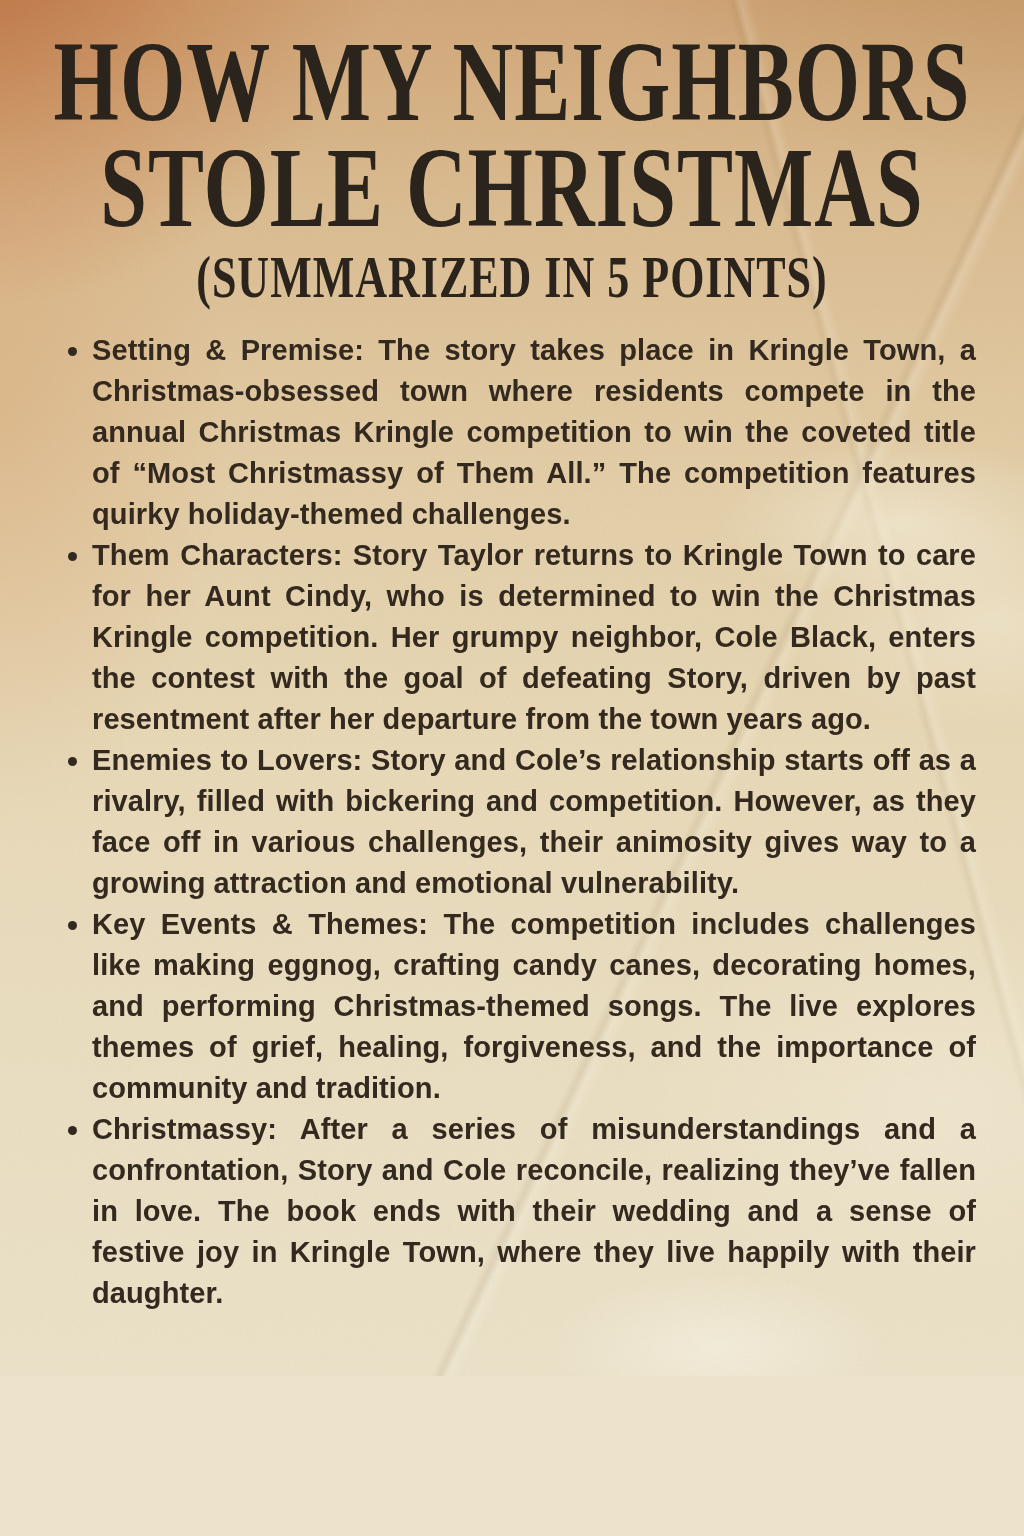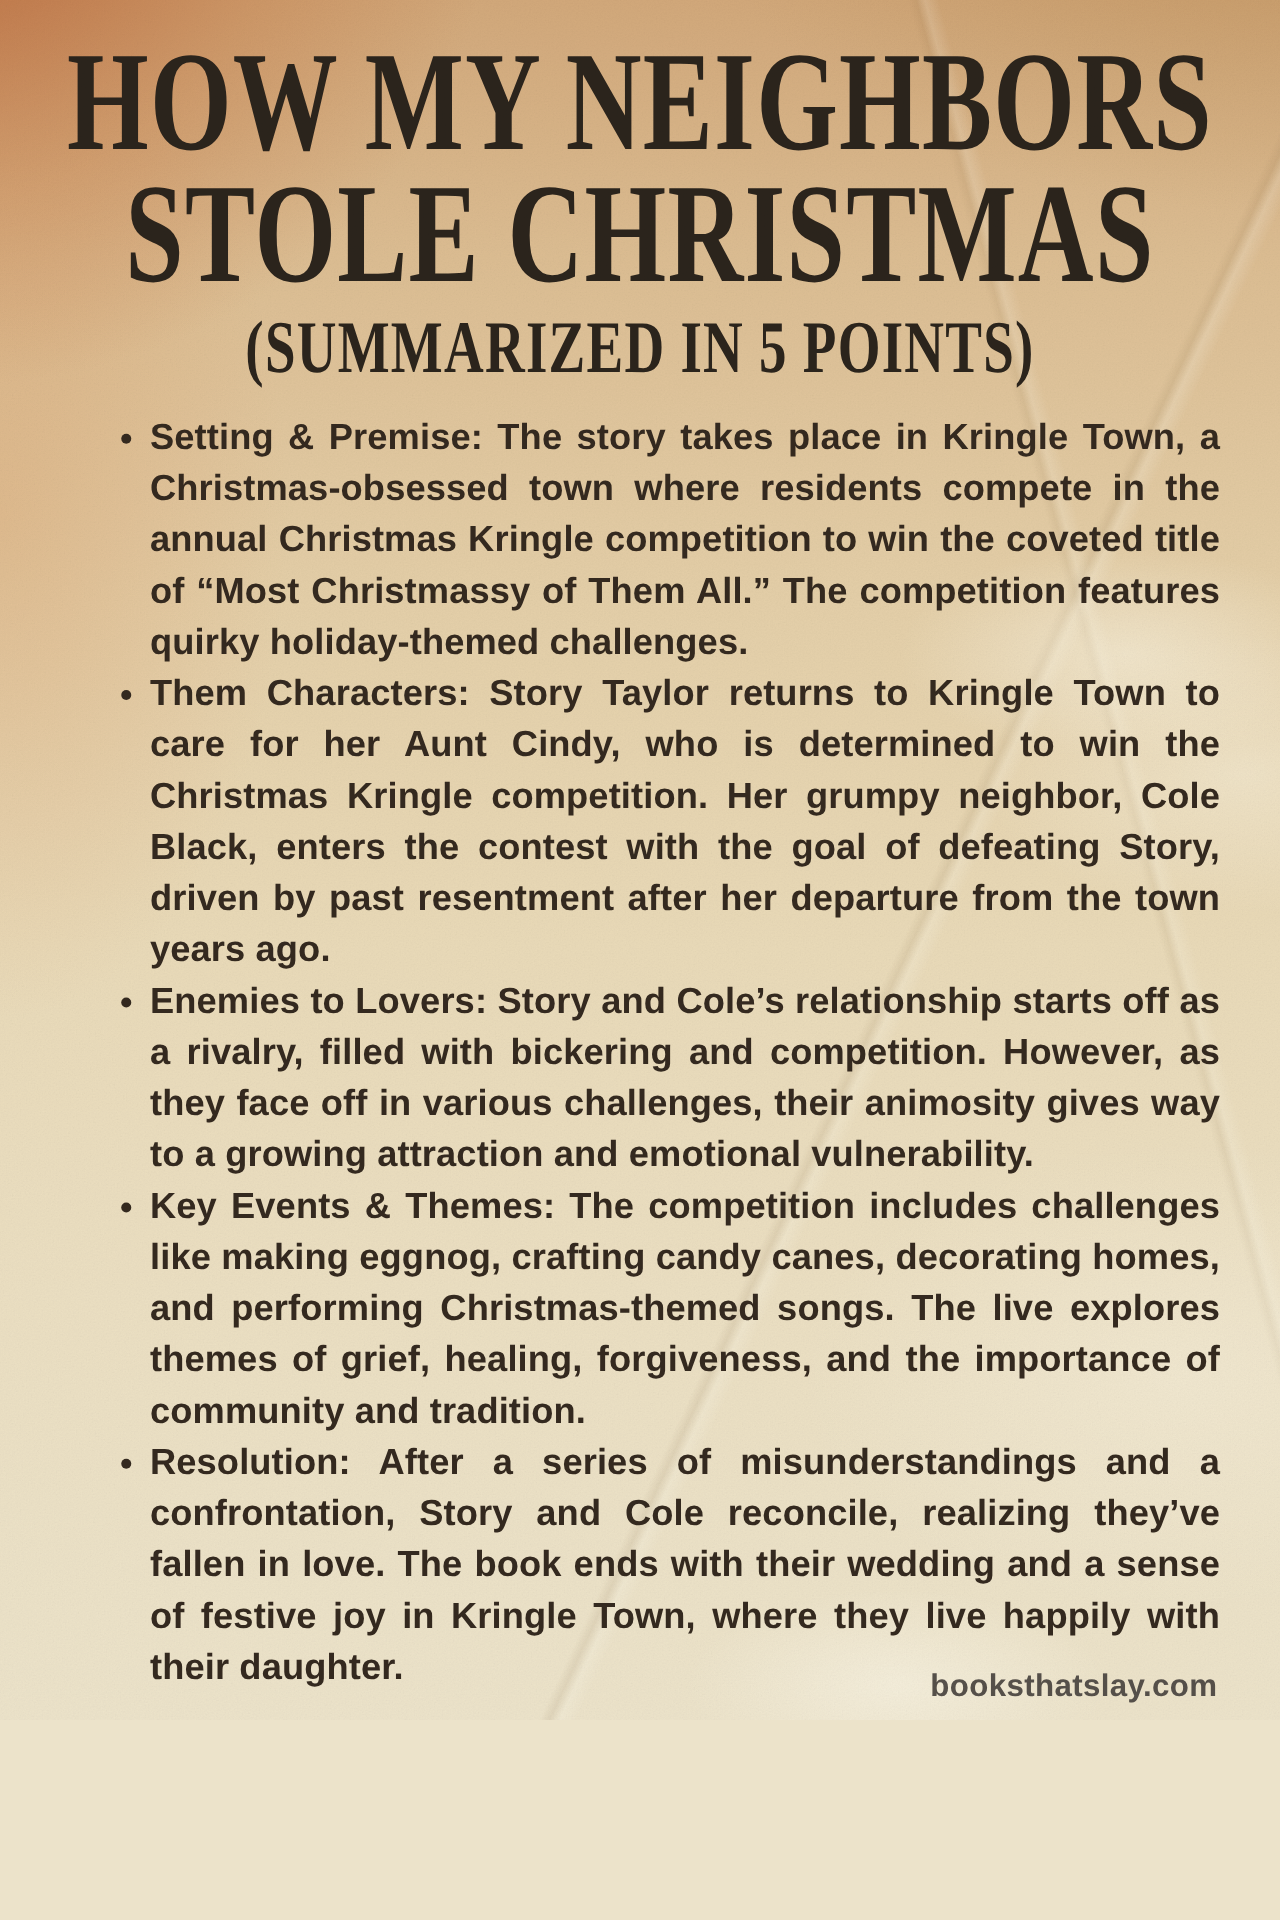--- a/index.html
+++ b/index.html
@@ -74,21 +74,20 @@
     margin: 0;
     padding-left: 44px;
     list-style: disc outside;
   }
   .content li {
     font-size: 29px;
     line-height: 41px;
     font-weight: 700;
     text-align: justify;
     letter-spacing: 0.1px;
-    margin-left: 28px;
   }
   .content li::marker { color: #34291f; }
 
   .footer {
     position: absolute;
     right: 50px; bottom: 12px;
     font-size: 25px;
     font-weight: 700;
     color: #56504a;
     letter-spacing: 0.3px;
@@ -119,27 +118,26 @@
       </li>
       <li>
         <span>Enemies to Lovers:</span>
         <span>Story and Cole’s relationship starts off as a rivalry, filled with bickering and competition. However, as they face off in various challenges, their animosity gives way to a growing attraction and emotional vulnerability.</span>
       </li>
       <li>
         <span>Key Events &amp; Themes:</span>
         <span>The competition includes challenges like making eggnog, crafting candy canes, decorating homes, and performing Christmas-themed songs. The live explores themes of grief, healing, forgiveness, and the importance of community and tradition.</span>
       </li>
       <li>
-        <span>Resolution:</span>
+        <span>Christmassy:</span>
         <span>After a series of misunderstandings and a confrontation, Story and Cole reconcile, realizing they’ve fallen in love. The book ends with their wedding and a sense of festive joy in Kringle Town, where they live happily with their daughter.</span>
       </li>
     </ul>
   </div>
 
-  <div class="footer">booksthatslay.com</div>
 
   <svg class="texture" xmlns="http://www.w3.org/2000/svg" width="1024" height="1536" aria-hidden="true">
     <filter id="grain">
       <feTurbulence type="fractalNoise" baseFrequency="0.8" numOctaves="2" seed="7" stitchTiles="stitch"></feTurbulence>
       <feColorMatrix type="saturate" values="0"></feColorMatrix>
       <feComponentTransfer>
         <feFuncA type="linear" slope="0.55" intercept="0"></feFuncA>
       </feComponentTransfer>
     </filter>
     <rect width="1024" height="1536" filter="url(#grain)"></rect>

